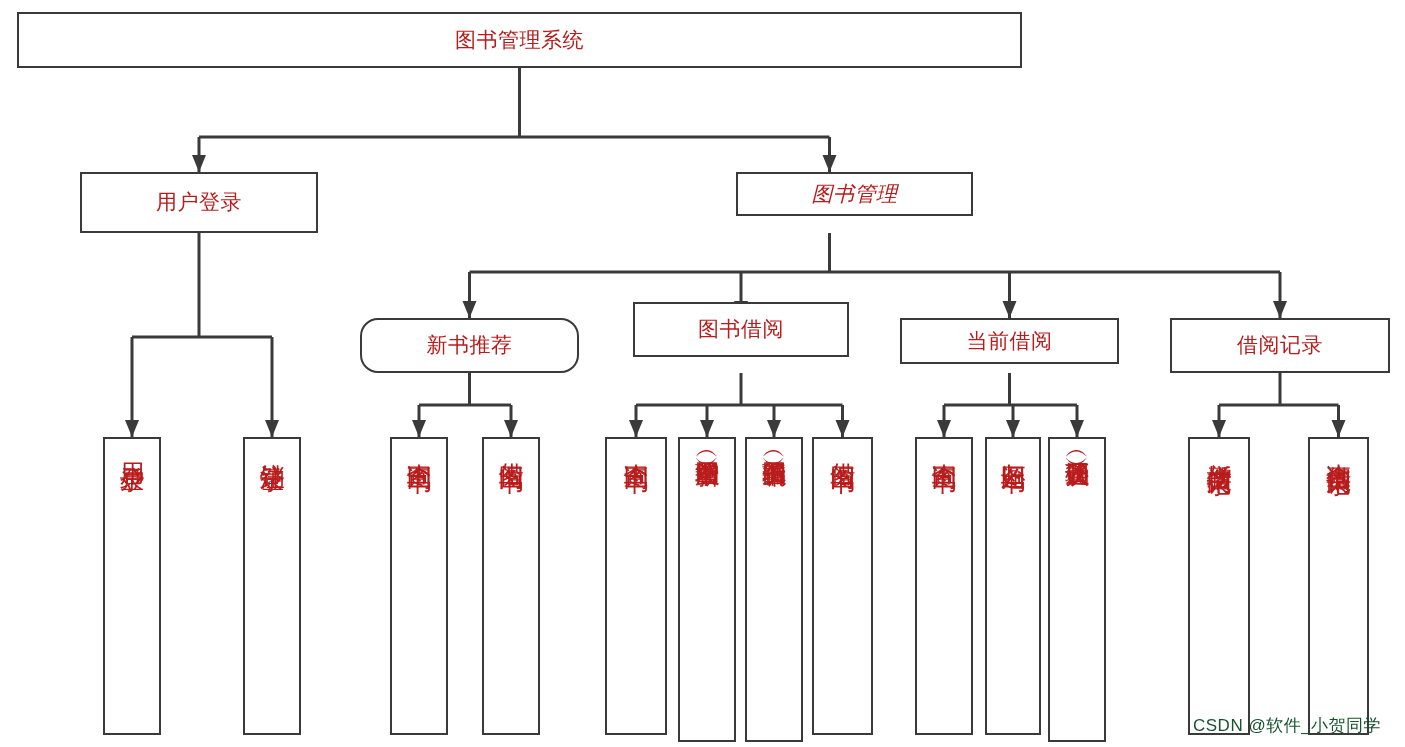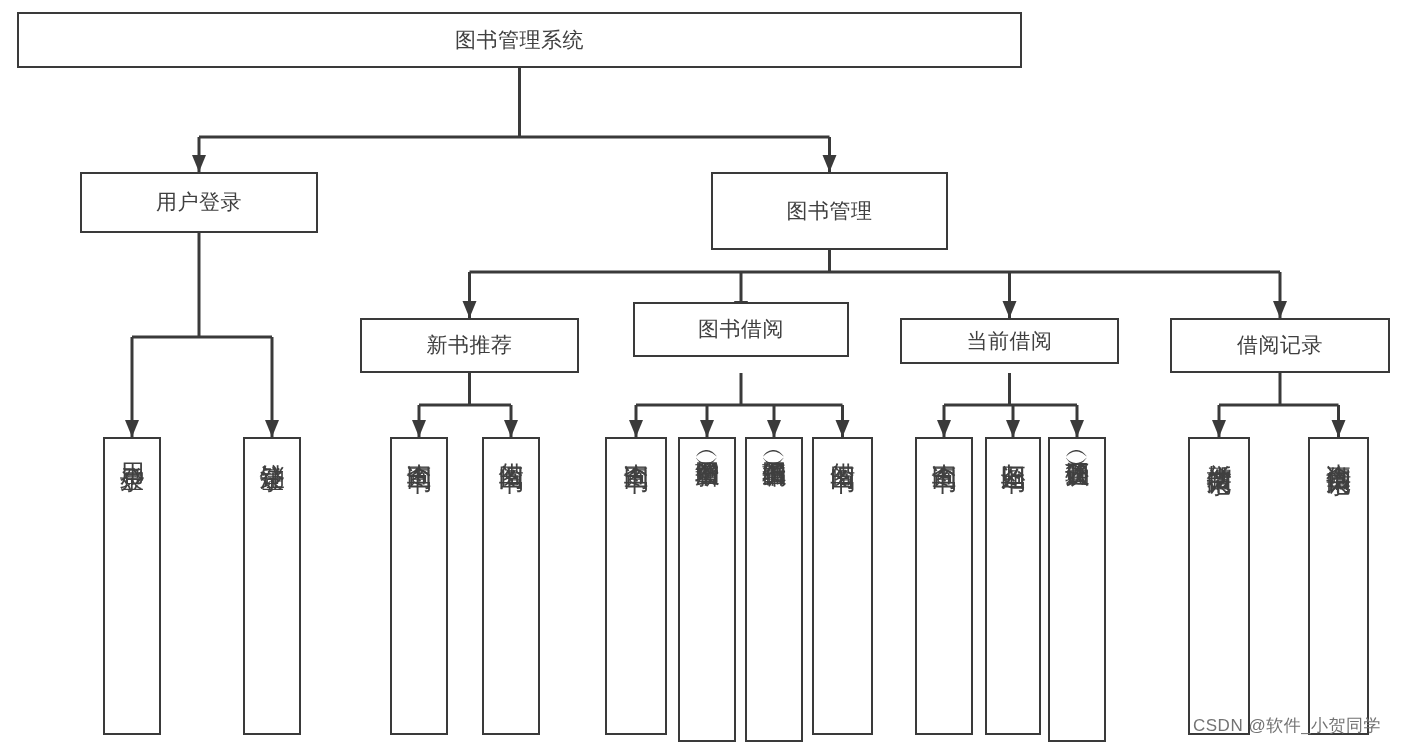--- a/index.html
+++ b/index.html
@@ -31,21 +31,21 @@
     background: #ffffff;
     border: 2px solid #3a3a3a;
     display: flex;
     align-items: center;
     justify-content: center;
     color: #333333;
   }
   .node-label {
     display: block;
     text-align: right;
-    color: #404040;
+    color: #b91c1c;
     line-height: 1.18;
     letter-spacing: 0.5px;
   }
   .node.horizontal .node-label {
     writing-mode: horizontal-tb;
     font-size: 21px;
   }
   .node.vertical {
     align-items: flex-start;
     padding-top: 4px;
@@ -127,24 +127,24 @@
       <line x1="1338.5" y1="405" x2="1338.5" y2="437" stroke="#3a3a3a" stroke-width="3"></line>
       <polygon points="1331.5,420 1345.5,420 1338.5,437" fill="#3a3a3a"></polygon>
     </svg>
   <div id="nodes">
       <div class="node horizontal" style="left: 17px; top: 12px; width: 1005px; height: 56px; border-color: rgb(58, 58, 58);">
         <span class="node-label">图书管理系统</span>
       </div>
       <div class="node horizontal" style="left: 80px; top: 172px; width: 238px; height: 61px; border-color: rgb(58, 58, 58);">
         <span class="node-label">用户登录</span>
       </div>
-      <div class="node horizontal" style="left: 711px; top: 172px; width: 237px; height: 78px; border-color: rgb(58, 58, 58);">
+      <div class="node horizontal" style="left: 736px; top: 172px; width: 237px; height: 44px; border-color: rgb(58, 58, 58); font-style: italic;">
         <span class="node-label">图书管理</span>
       </div>
-      <div class="node horizontal" style="left: 360px; top: 318px; width: 219px; height: 55px; border-color: rgb(58, 58, 58);">
+      <div class="node horizontal" style="left: 360px; top: 318px; width: 219px; height: 55px; border-color: rgb(58, 58, 58); border-radius: 18px;">
         <span class="node-label">新书推荐</span>
       </div>
       <div class="node horizontal" style="left: 633px; top: 302px; width: 216px; height: 55px; border-color: rgb(58, 58, 58);">
         <span class="node-label">图书借阅</span>
       </div>
       <div class="node horizontal" style="left: 900px; top: 318px; width: 219px; height: 46px; border-color: rgb(58, 58, 58);">
         <span class="node-label">当前借阅</span>
       </div>
       <div class="node horizontal" style="left: 1170px; top: 318px; width: 220px; height: 55px; border-color: rgb(58, 58, 58);">
         <span class="node-label">借阅记录</span>
@@ -182,14 +182,14 @@
       <div class="node vertical tight" style="left: 1048px; top: 437px; width: 58px; height: 305px; border-color: rgb(58, 58, 58);">
         <span class="node-label">确认归还（管理员）</span>
       </div>
       <div class="node vertical" style="left: 1188px; top: 437px; width: 62px; height: 298px; border-color: rgb(58, 58, 58);">
         <span class="node-label">新增借阅记录</span>
       </div>
       <div class="node vertical" style="left: 1308px; top: 437px; width: 61px; height: 298px; border-color: rgb(58, 58, 58);">
         <span class="node-label">查询借阅记录</span>
       </div>
     </div>
-  <div class="watermark" style="left: 1193px; top: 714px; color: #737373;">CSDN @软件_小贺同学</div>
+  <div class="watermark" style="left: 1193px; top: 714px; color: #14532d;">CSDN @软件_小贺同学</div>
 </div>
 
 </body></html>

